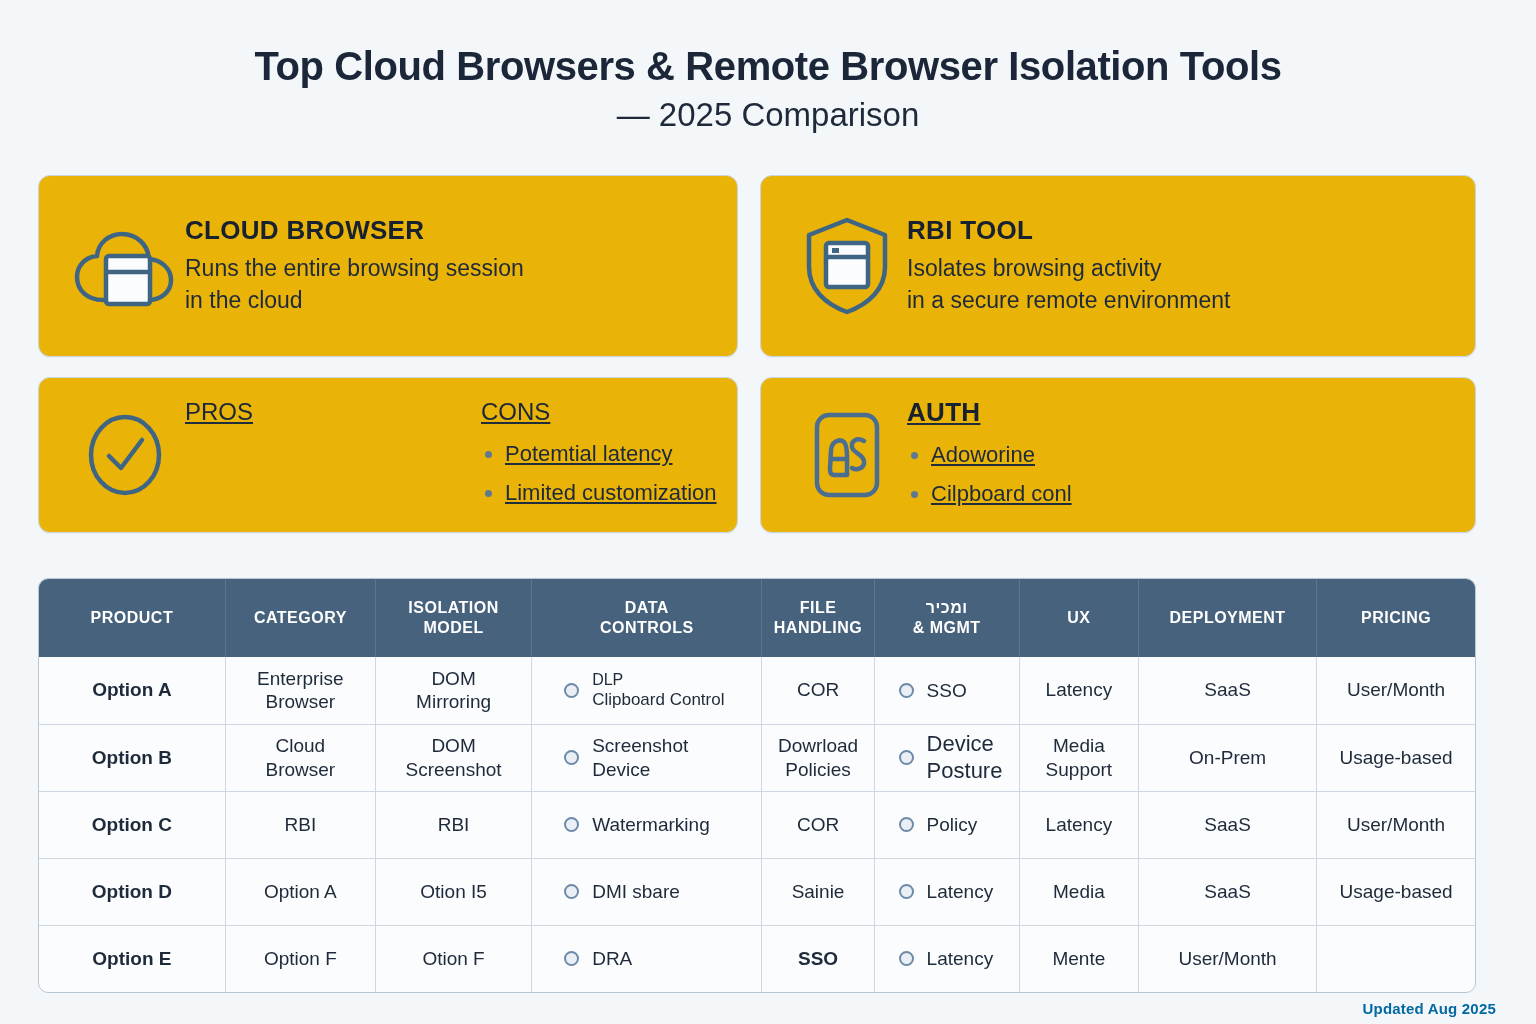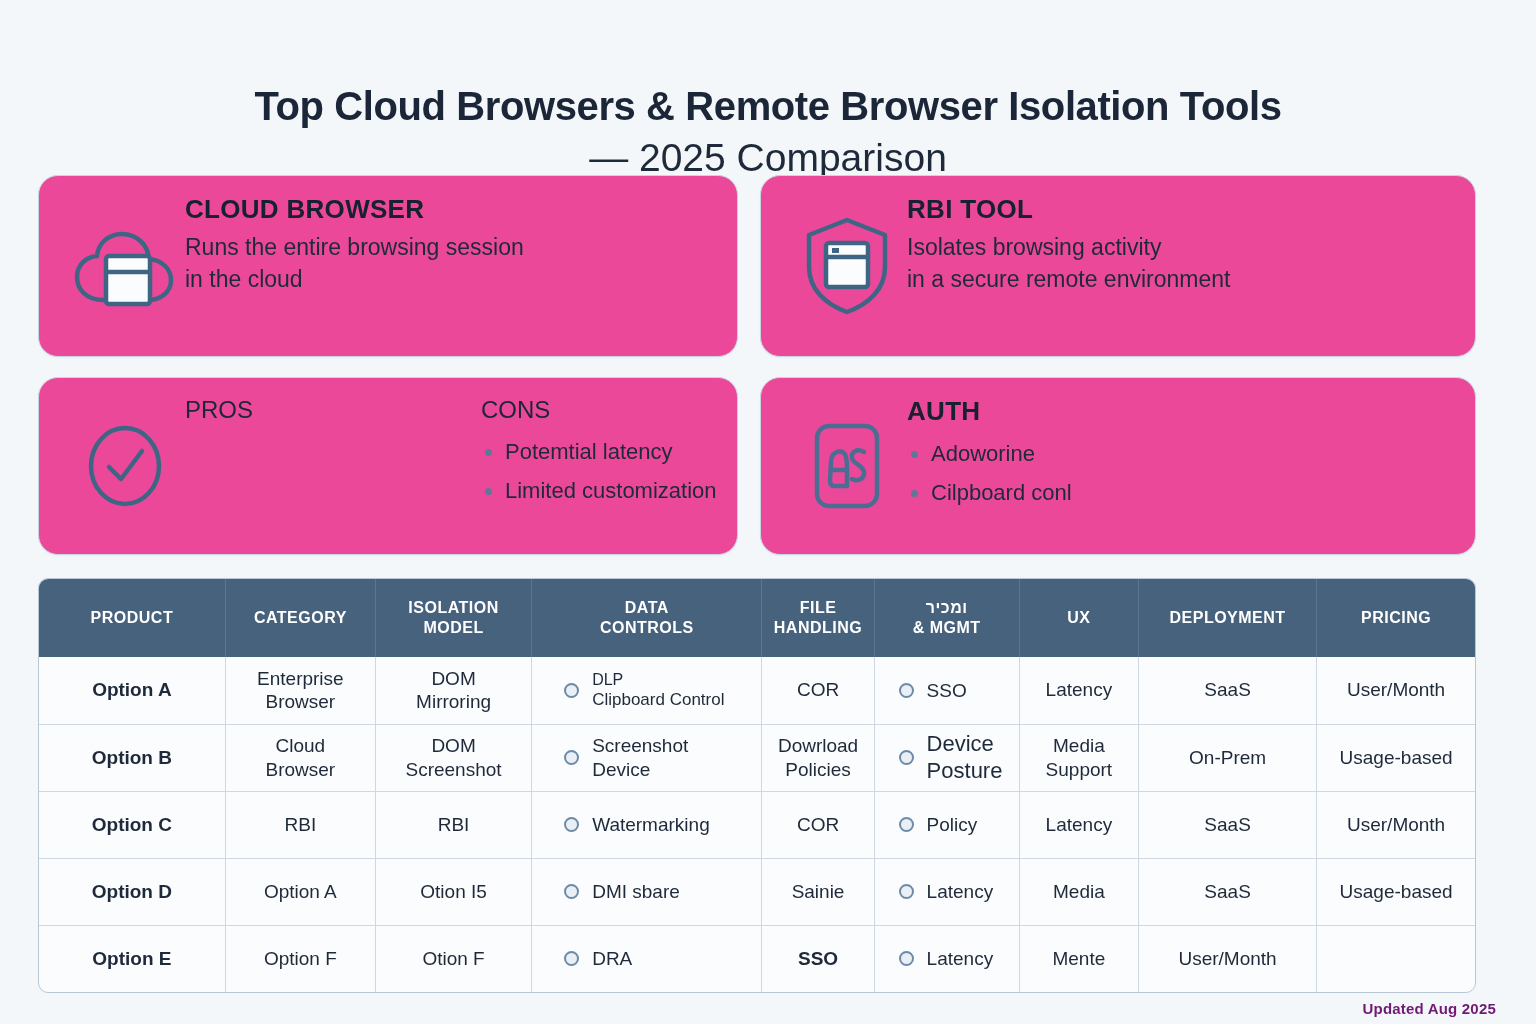--- a/index.html
+++ b/index.html
@@ -18,51 +18,51 @@
   .title-block {
     padding-top: 44px;
     text-align: center;
   }
   .main-title {
     font-size: 40px;
     font-weight: bold;
     color: #1b2738;
     letter-spacing: -0.4px;
     line-height: 1.12;
-    margin-top: 40px;
   }
   .sub-title {
-    font-size: 39px;
+    font-size: 33px;
     font-weight: normal;
     color: #1e2a3a;
     margin-top: 8px;
     line-height: 1.1;
   }
 
   
   .cards {
     position: absolute;
     left: 38px;
     top: 175px;
     width: 1438px;
     display: grid;
     grid-template-columns: 700px 716px;
     grid-column-gap: 22px;
     grid-row-gap: 20px;
   }
   .card {
-    background: #ec4899;
+    background: #eab308;
     border: 1.5px solid #c9d6e2;
-    border-radius: 20px;
+    border-radius: 12px;
     display: flex;
+    align-items: center;
     padding: 18px 26px;
     box-shadow: 0 1px 2px rgba(40,60,90,.05);
   }
   .card-top { height: 182px; }
-  .card-bot { height: 178px; }
+  .card-bot { height: 156px; text-decoration: underline; }
 
   .card-icon {
     flex: 0 0 auto;
     width: 120px;
     display: flex;
     align-items: center;
     justify-content: center;
   }
   .card-body { flex: 1 1 auto; }
 
@@ -201,21 +201,21 @@
     border-radius: 50%;
     border: 2px solid #6d8aa8;
     background: #e9eff5;
   }
 
   .footnote {
     position: absolute;
     right: 40px;
     top: 1000px;
     font-size: 15px;
-    color: #701a75;
+    color: #0369a1;
     font-weight: bold;
     letter-spacing: 0.2px;
     margin-left: 36px;
   }
 
   .icon-svg { display: block; }
 </style>
 </head>
 <body>
 

